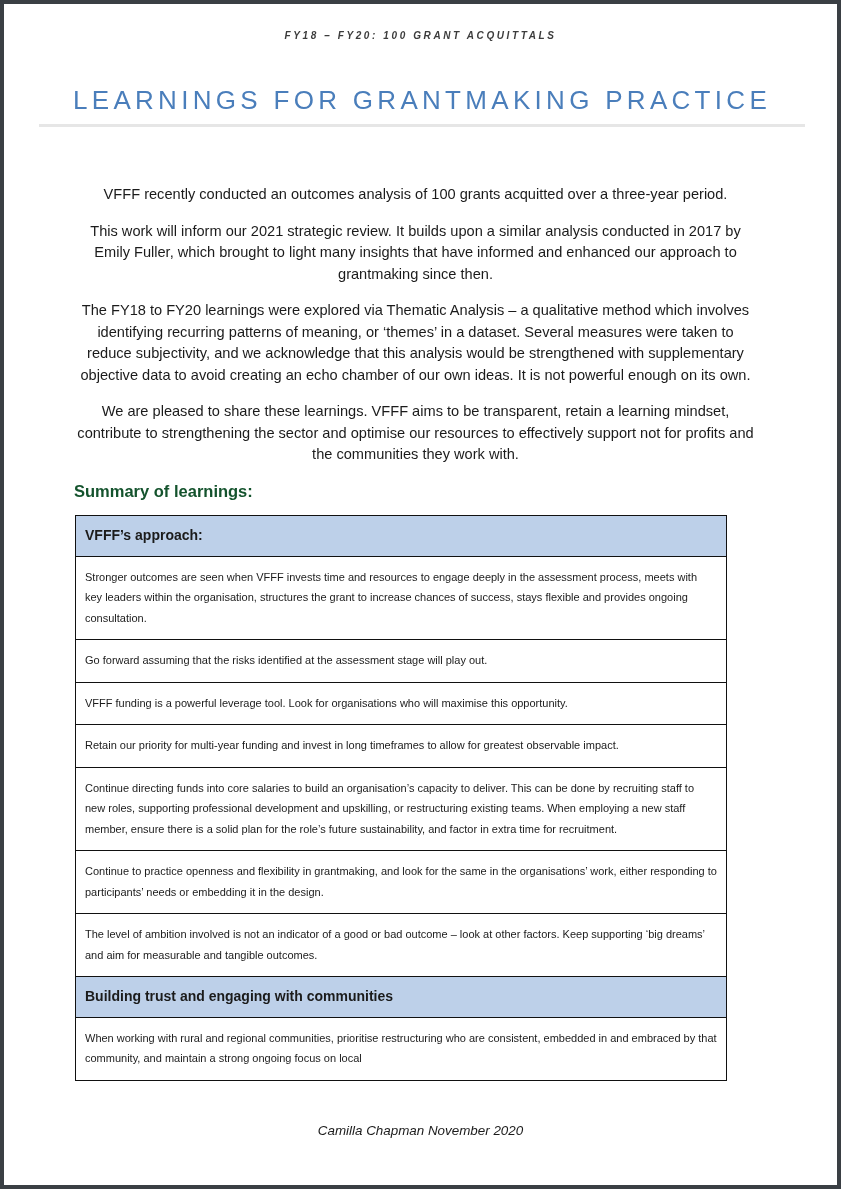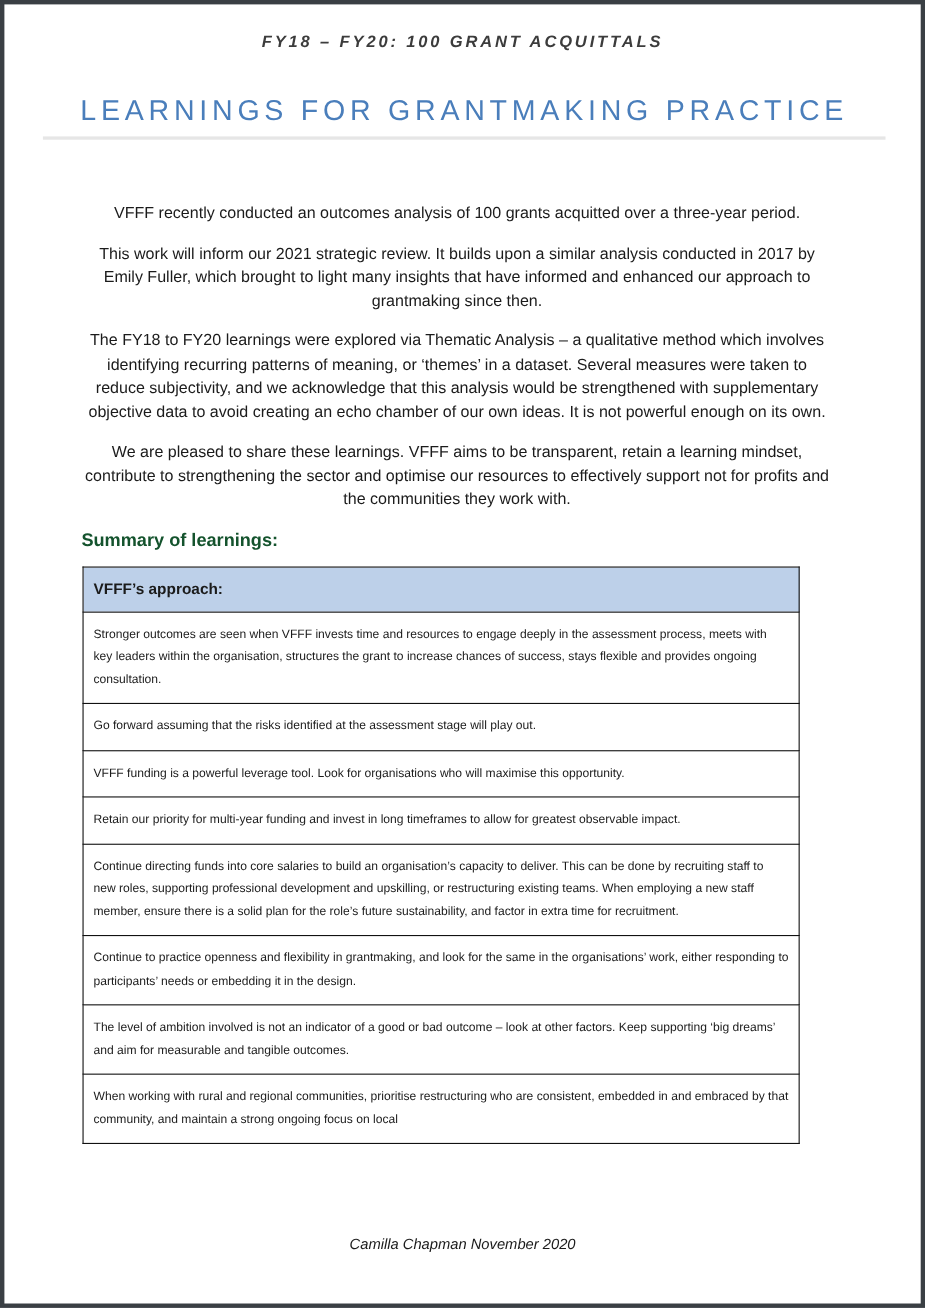--- a/index.html
+++ b/index.html
@@ -29,21 +29,21 @@
     overflow: hidden;
   }
 
   
   .running-head {
     position: absolute;
     top: 26px;
     left: 0;
     right: 0;
     text-align: center;
-    font-size: 15px;
+    font-size: 10px;
     font-weight: bold;
     font-style: italic;
     letter-spacing: 2.6px;
     color: #3c3c3c;
     font-family: "Liberation Sans", sans-serif;
   }
 
   
   .doc-title {
     position: absolute;
@@ -168,20 +168,23 @@
           <tr>
             <td>Continue directing funds into core salaries to build an organisation’s capacity to deliver. This can be done by recruiting staff to new roles, supporting professional development and upskilling, or restructuring existing teams. When employing a new staff member, ensure there is a solid plan for the role’s future sustainability, and factor in extra time for recruitment.</td>
           </tr>
           <tr>
             <td>Continue to practice openness and flexibility in grantmaking, and look for the same in the organisations’ work, either responding to participants’ needs or embedding it in the design.</td>
           </tr>
           <tr>
             <td>The level of ambition involved is not an indicator of a good or bad outcome – look at other factors. Keep supporting ‘big dreams’ and aim for measurable and tangible outcomes.</td>
           </tr>
           <tr>
+            <td class="hdr">Building trust and engaging with communities</td>
+          </tr>
+          <tr>
             <td>When working with rural and regional communities, prioritise restructuring who are consistent, embedded in and embraced by that community, and maintain a strong ongoing focus on local</td>
           </tr>
         </tbody>
     </table>
 
     <div class="footer">Camilla Chapman November 2020</div>
 
   </div>
 </div>
 

